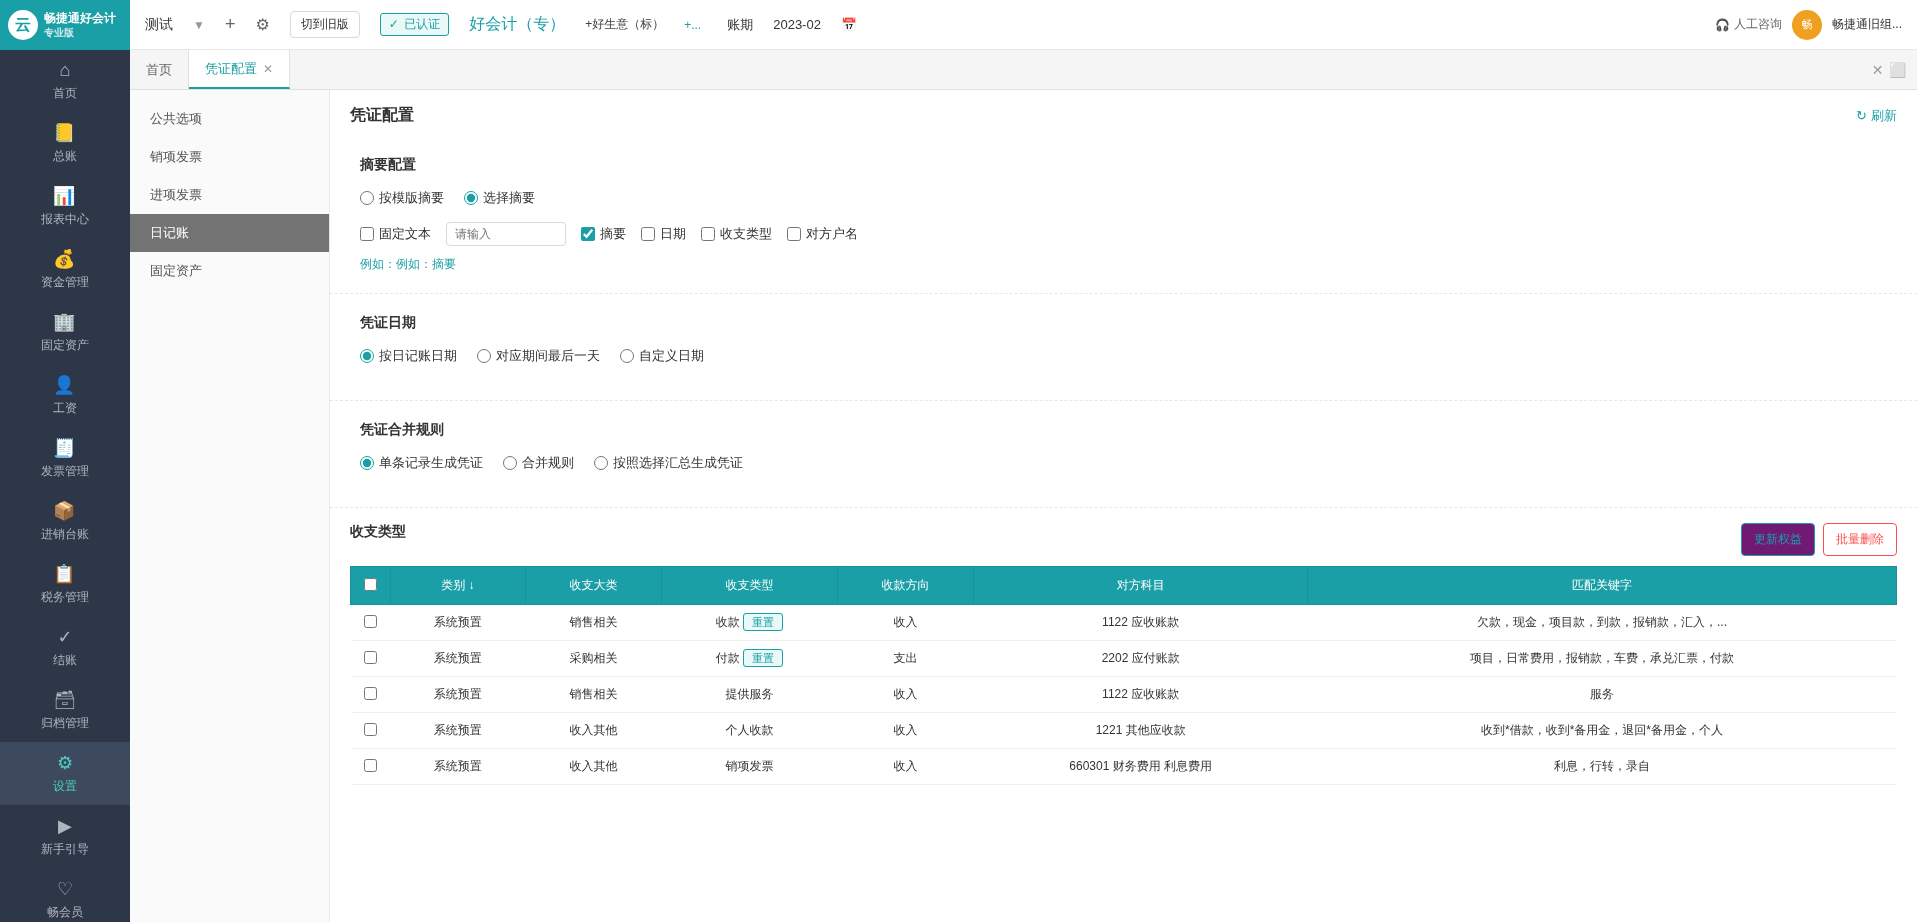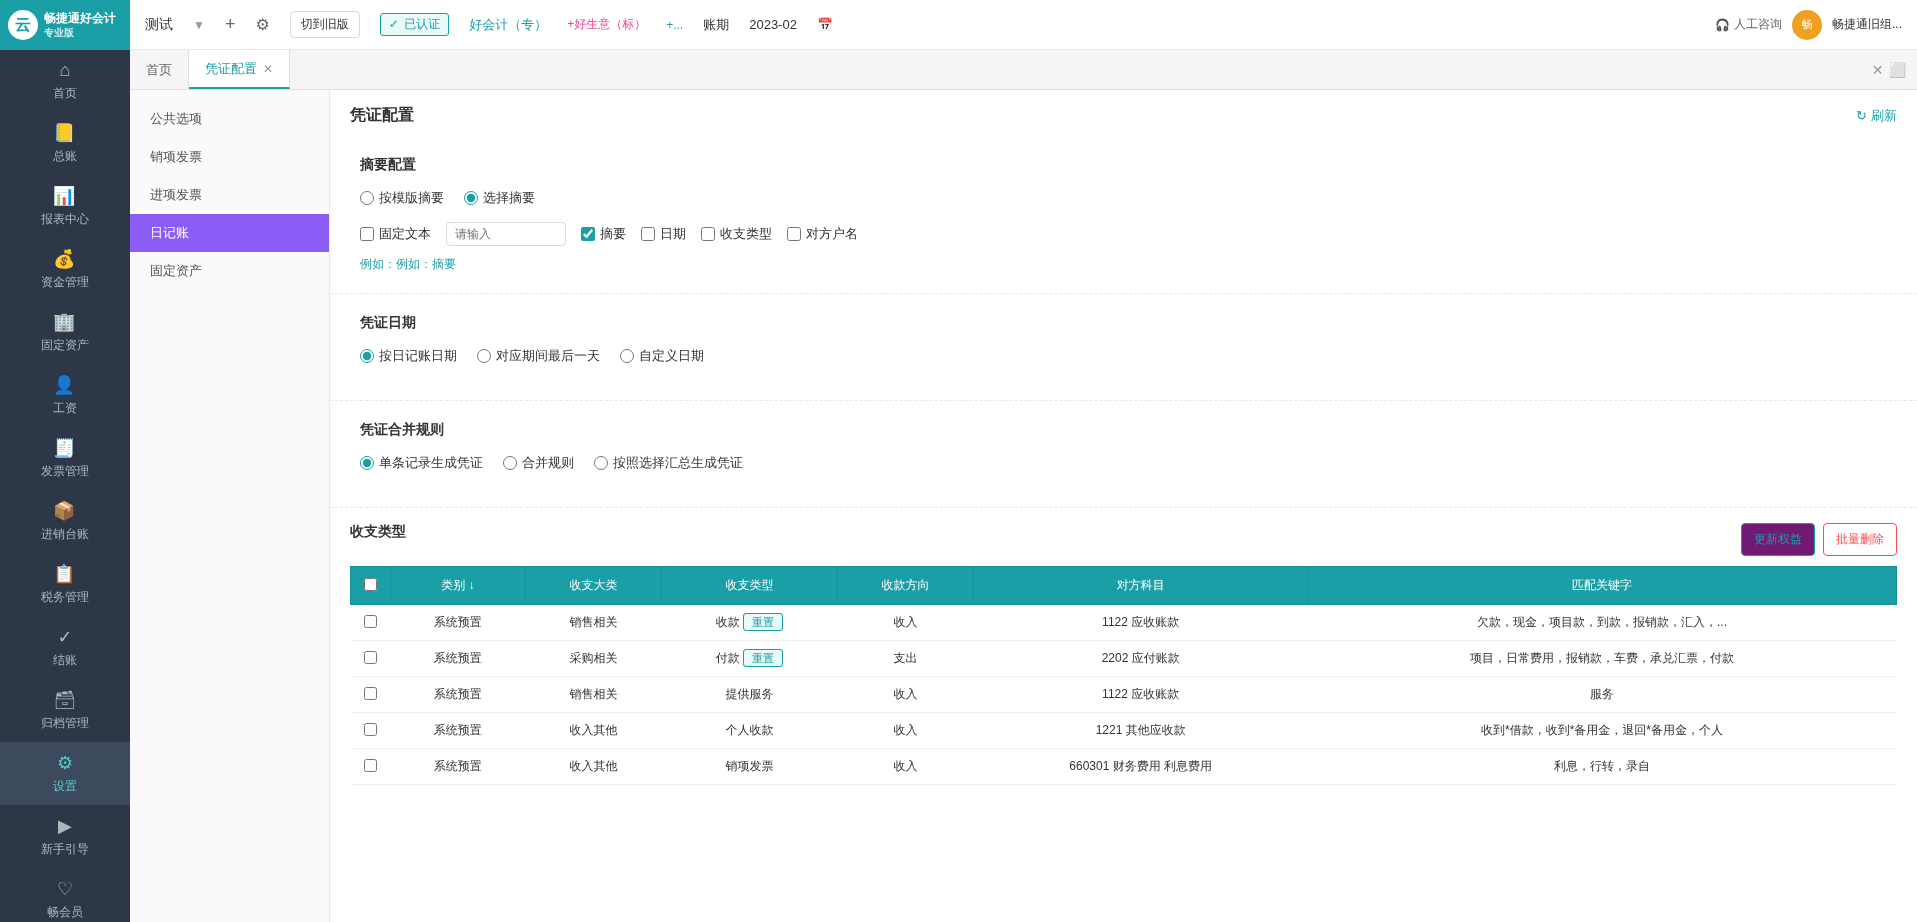--- a/index.html
+++ b/index.html
@@ -32,21 +32,21 @@
     .tab-close { margin-left: 6px; color: #999; font-size: 12px; cursor: pointer; }
     .tabbar-controls { margin-left: auto; display: flex; gap: 6px; padding: 0 10px; }
     .tabbar-ctrl-btn { background: none; border: none; cursor: pointer; color: #999; font-size: 14px; }
 
     
     .content-area { flex: 1; display: flex; overflow: hidden; background: white; }
 
     
     .left-nav { width: 200px; background: #fafafa; border-right: 1px solid #e8e8e8; padding: 10px 0; flex-shrink: 0; }
     .left-nav-item { padding: 10px 20px; cursor: pointer; font-size: 13px; color: #555; display: flex; align-items: center; justify-content: space-between; }
-    .left-nav-item.active { background: #8b5cf6; color: white; }
+    .left-nav-item.active { background: #737373; color: white; }
     .new-badge { background: #ff4444; color: white; font-size: 9px; padding: 1px 3px; border-radius: 3px; margin-left: 4px; }
 
     
     .main-panel { flex: 1; padding: 0; overflow-y: auto; }
     .panel-header { display: flex; align-items: center; justify-content: space-between; padding: 15px 20px 10px; }
     .panel-title { font-size: 16px; font-weight: bold; color: #333; }
     .refresh-btn { background: none; border: none; cursor: pointer; color: #1a9fa6; font-size: 13px; display: flex; align-items: center; gap: 4px; }
 
     .section { padding: 20px 30px; border-bottom: 1px dashed #e8e8e8; }
     .section-title { font-size: 14px; font-weight: bold; color: #333; margin-bottom: 15px; }
@@ -150,24 +150,24 @@
   <div class="topbar">
     <span style="font-size:14px;color:#333;">测试</span>
     <span style="color:#999;font-size:12px;">▼</span>
     <button style="background:none;border:none;cursor:pointer;font-size:18px;color:#666;">+</button>
     <button style="background:none;border:none;cursor:pointer;font-size:16px;color:#666;">⚙</button>
     <button class="topbar-switch-btn">切到旧版</button>
     <span style="background:#e8f9f8;color:#1a9fa6;border:1px solid #1a9fa6;padding:2px 8px;border-radius:3px;font-size:12px;">
       <span style="color:#1a9fa6;margin-right:2px;">✓</span>
       <span>已认证</span>
     </span>
-    <span style="font-size:13px;color:#1a9fa6;">好会计（专）</span>
-    <span style="font-size:12px;color:#ec4899;">+好生意（标）</span>
+    <span style="font-size:16px;color:#1a9fa6;">好会计（专）</span>
+    <span style="font-size:12px;color:#404040;">+好生意（标）</span>
     <span style="font-size:12px;color:#1a9fa6;">+...</span>
-    <span style="font-size:13px;color:#333;margin-left:0;">账期</span>
+    <span style="font-size:13px;color:#333;margin-left:6px;">账期</span>
     <span style="font-size:13px;color:#333;">2023-02</span>
     <span style="color:#999;">📅</span>
     <div class="topbar-right">
       <div class="user-service">
         <span>🎧</span>
         <span>人工咨询</span>
       </div>
       <div class="user-avatar">畅</div>
       <span class="user-name">畅捷通旧组...</span>
     </div>

